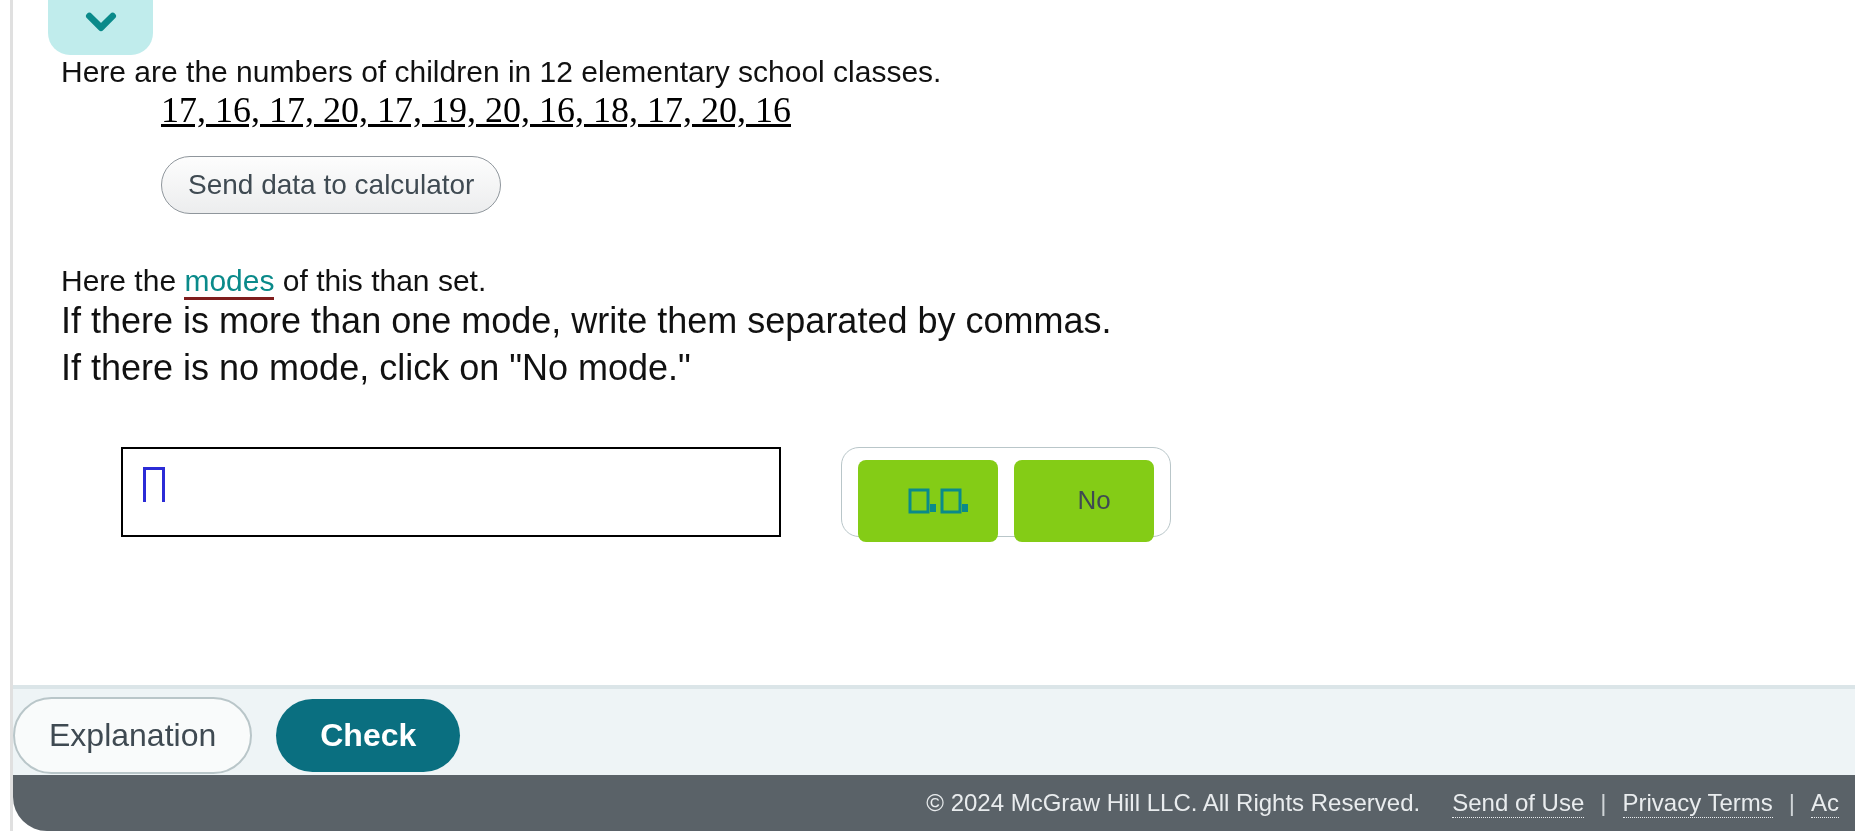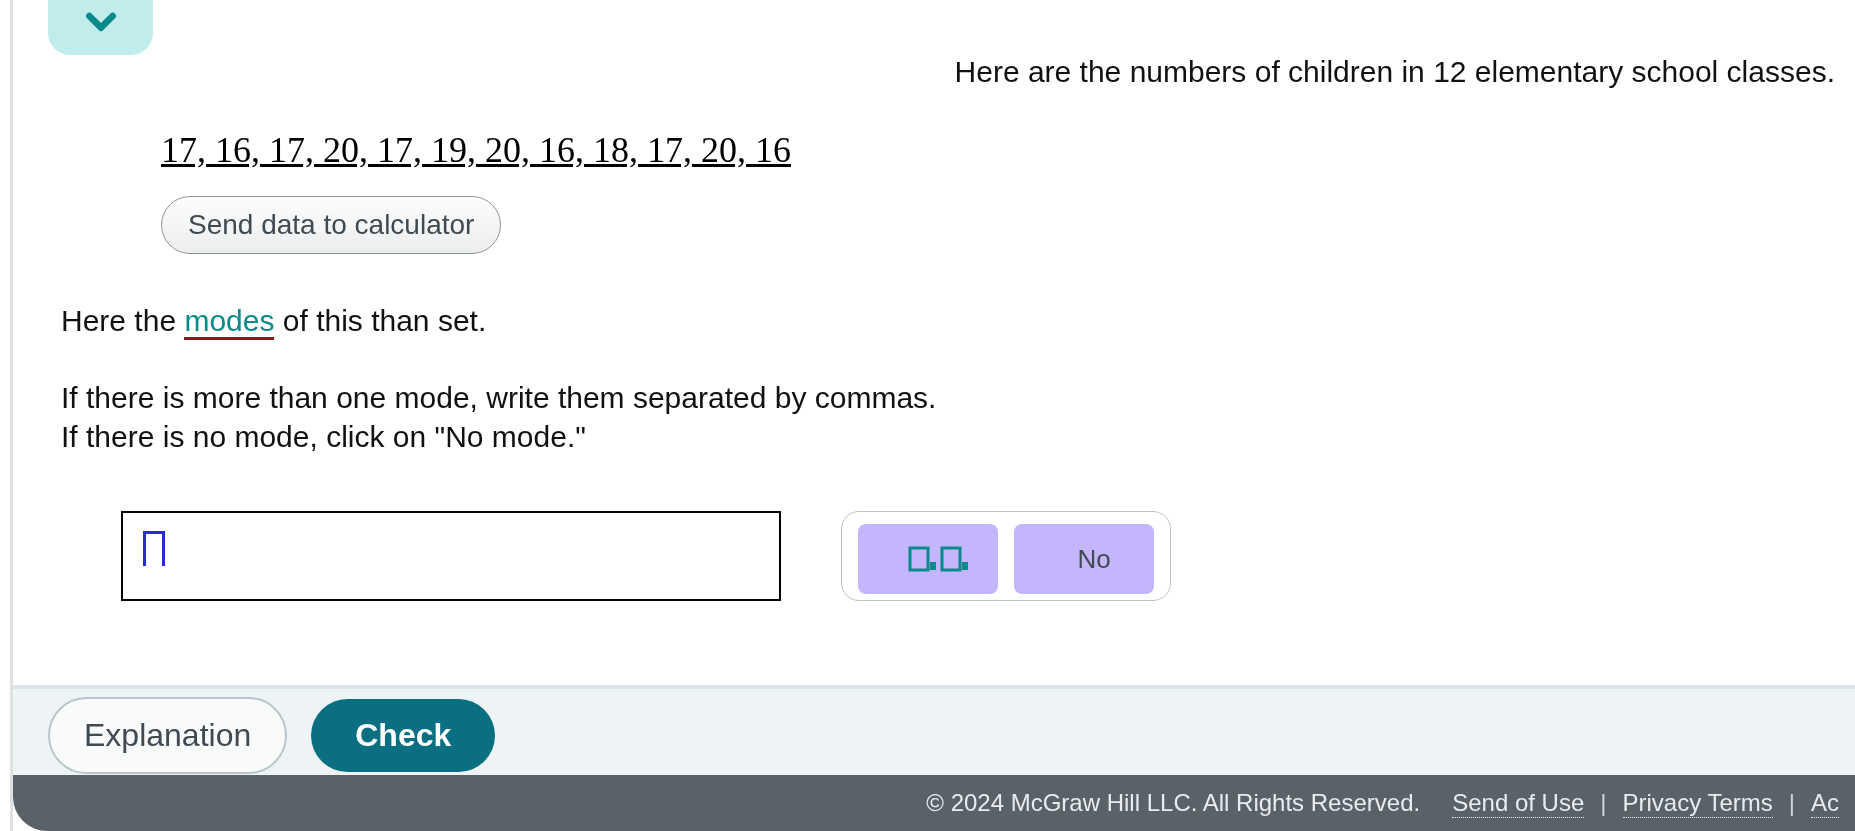--- a/index.html
+++ b/index.html
@@ -35,22 +35,20 @@
 .chev-btn svg { width: 40px; height: 40px; }
 .content {
   position: absolute;
   left: 48px;
   top: 55px;
   right: 20px;
 }
 .intro {
   font-size: 30px;
   color: #111;
-  margin-bottom: 40px;
-  text-align: right;
 }
 .data-line {
   font-family: "Times New Roman", Times, serif;
   font-size: 36px;
   color: #000;
   margin-left: 100px;
   margin-bottom: 25px;
   text-decoration: underline;
 }
 .send-btn {
@@ -68,22 +66,21 @@
   font-size: 30px;
   color: #111;
 }
 .link {
   color: #0a8a8a;
   text-decoration: none;
   border-bottom: 3px solid #7f1d1d;
   cursor: pointer;
 }
 .instr {
-  margin-top: 40px;
-  font-size: 30px;
+  font-size: 36px;
   color: #111;
   line-height: 1.3;
 }
 .answer-row {
   margin-top: 55px;
   display: flex;
   align-items: flex-start;
   gap: 60px;
 }
 .answer-input {
@@ -108,24 +105,24 @@
 .tools-panel {
   border: 1px solid #b9c6c9;
   border-radius: 18px;
   padding: 12px 16px;
   display: flex;
   gap: 16px;
   align-items: flex-start;
   height: 90px;
 }
 .tool-btn {
-  background: #c4b5fd;
+  background: #84cc16;
   border-radius: 8px;
   width: 140px;
-  height: 70px;
+  height: 82px;
   display: flex;
   align-items: center;
   justify-content: center;
   cursor: pointer;
   padding-left: 20px;
 }
 .tool-no {
   font-size: 26px;
   color: #3f4a52;
   text-align: center;
@@ -135,21 +132,20 @@
   position: absolute;
   left: 0;
   right: 0;
   bottom: 50px;
   height: 96px;
   background: #eef4f6;
   border-top: 4px solid #dbe5e8;
   border-top-left-radius: 0;
   display: flex;
   align-items: center;
-  padding-left: 35px;
   gap: 24px;
 }
 .expl-btn {
   background: #f9fbfb;
   border: 2px solid #b9c6c9;
   color: #3f4a52;
   font-size: 32px;
   padding: 18px 34px;
   border-radius: 999px;
   cursor: pointer;

